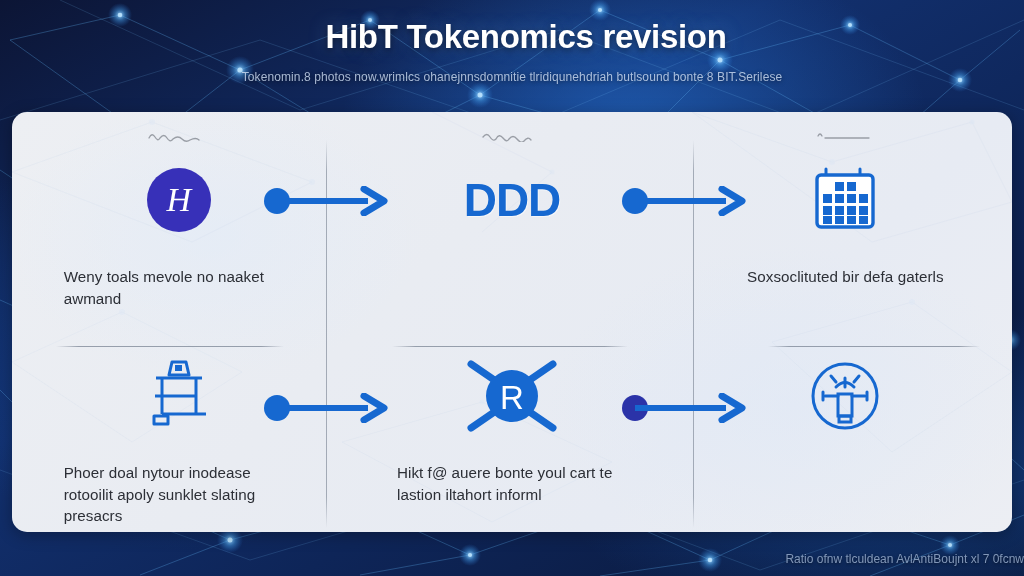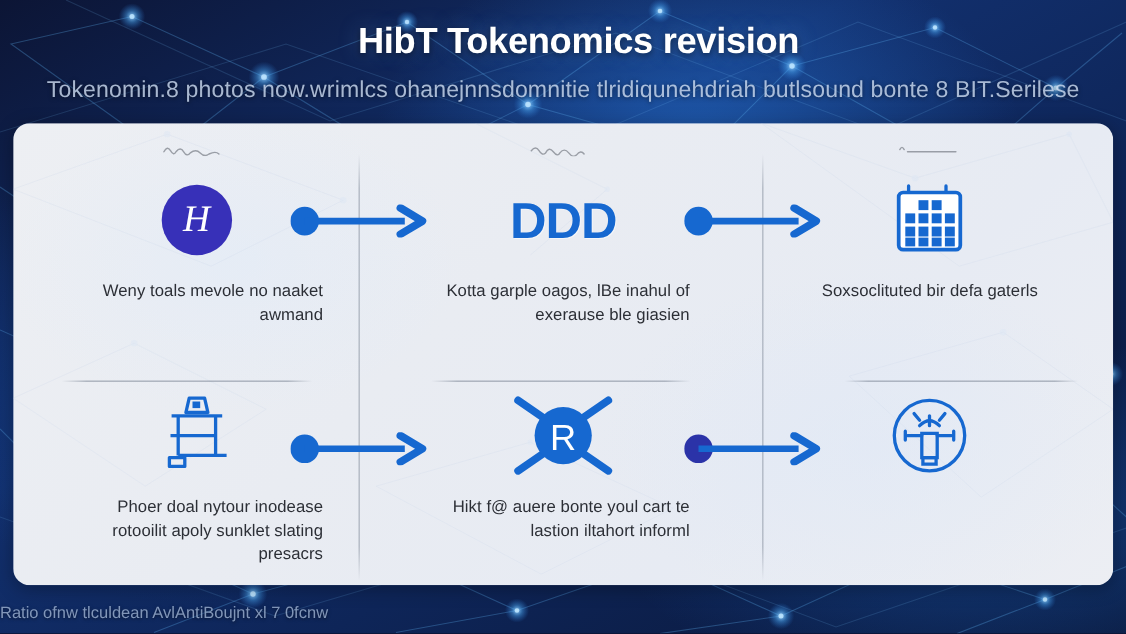--- a/index.html
+++ b/index.html
@@ -46,21 +46,21 @@
     margin-top: 18px;
     font-size: 33px;
     font-weight: bold;
     color: #ffffff;
     letter-spacing: -0.3px;
     text-shadow: 0 2px 7px rgba(0,0,0,0.55), 0 0 18px rgba(120,180,255,0.35);
     padding-left: 28px;
   }
   .subtitle {
     margin-top: 14px;
-    font-size: 21px;
+    font-size: 12px;
     color: rgba(208,222,244,0.80);
     letter-spacing: 0.1px;
     text-shadow: 0 1px 4px rgba(0,0,0,0.5);
     white-space: nowrap;
   }
 
   
   .card {
     position: absolute;
     left: 12px;
@@ -137,22 +137,22 @@
     align-items: center;
     padding: 8px 36px 0 36px;
   }
   .cell .iconwrap {
     height: 84px;
     display: flex;
     align-items: center;
     justify-content: center;
   }
   .cell .celltext {
-    margin-top: 12px;
-    text-align: right;
+    margin-top: 24px;
+    text-align: left;
     font-size: 15.2px;
     line-height: 1.42;
     color: #2c2f36;
     letter-spacing: 0.05px;
     max-width: 230px;
   }
 
   
   .letter-badge {
     width: 64px; height: 64px;
@@ -183,23 +183,23 @@
     z-index: 5;
     pointer-events: none;
   }
 
   
   .footer {
     position: absolute;
     bottom: 10px;
     left: 0;
     width: 1024px;
-    text-align: left;
+    text-align: right;
     z-index: 3;
-    font-size: 15px;
+    font-size: 12px;
     color: rgba(175,196,226,0.72);
     text-shadow: 0 1px 3px rgba(0,0,0,0.5);
     pointer-events: none;
   }
 </style>
 </head>
 <body>
 
 <div id="stage">
 
@@ -350,21 +350,20 @@
         <div class="iconwrap">
           <div class="letter-badge indigo">H</div>
         </div>
         <div class="celltext">Weny toals mevole no naaket awmand</div>
       </div>
 
       <div class="cell">
         <div class="iconwrap">
           <div class="ddd-logo">DDD</div>
         </div>
-        <div class="celltext">Kotta garple oagos, lBe inahul of exerause ble giasien</div>
       </div>
 
       <div class="cell">
         <div class="iconwrap">
           <svg width="64" height="66" viewBox="0 0 64 66">
             <path d="M13 2 v8 M47 2 v8" stroke="#1668d0" stroke-width="3" fill="none" stroke-linecap="round"></path>
             <rect x="4" y="8" width="56" height="52" rx="4" stroke="#1668d0" stroke-width="3.4" fill="#ffffff"></rect>
             <g fill="#1668d0">
               <rect x="22" y="15" width="9" height="9"></rect>
                 <rect x="34" y="15" width="9" height="9"></rect>

